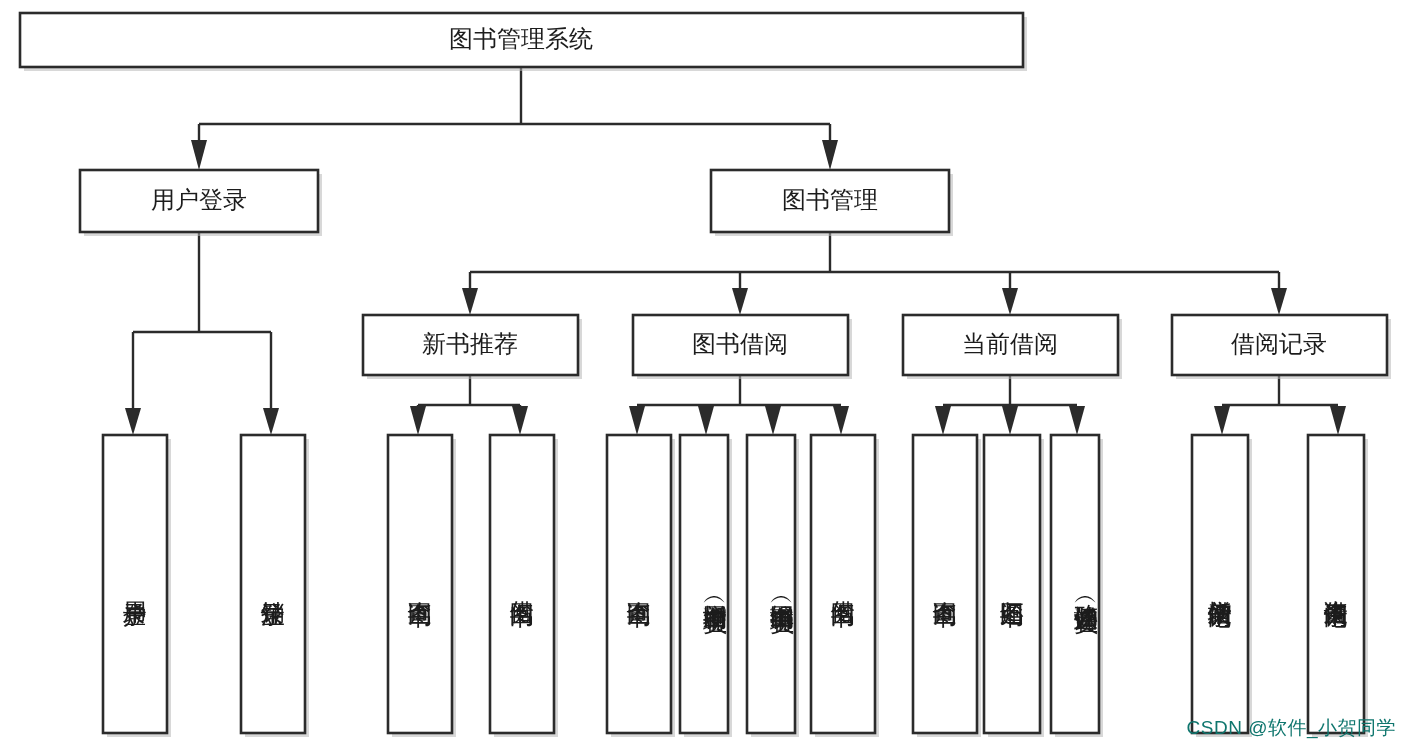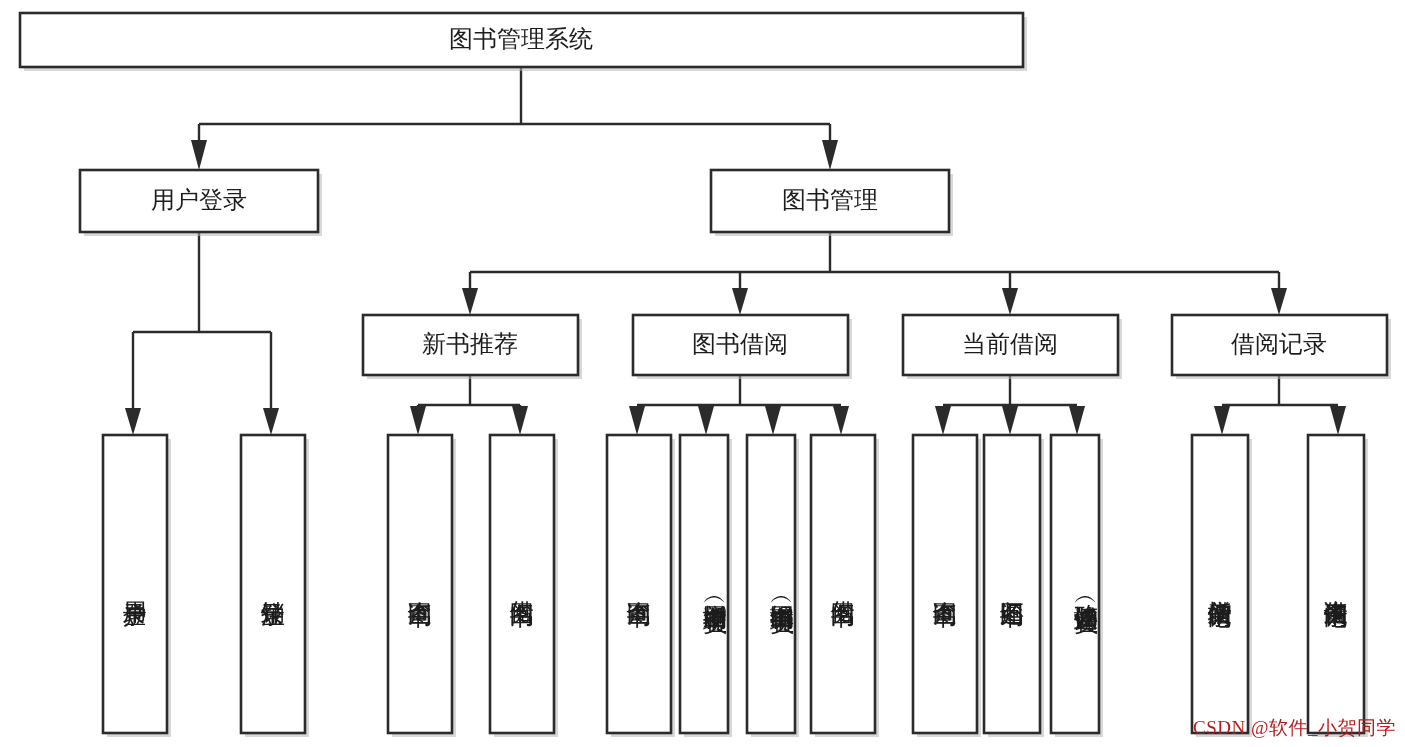--- a/index.html
+++ b/index.html
@@ -65,23 +65,23 @@
     writing-mode: vertical-rl;
     text-orientation: upright;
     letter-spacing: 1px;
     pointer-events: none;
     white-space: nowrap;
   }
   .watermark {
     position: absolute;
     right: 9px;
     bottom: 6px;
-    font-family: Liberation Serif, serif;
+    font-family: Liberation Sans, sans-serif;
     font-size: 19px;
-    color: #b91c1c;
+    color: #0f766e;
     letter-spacing: 0.5px;
     white-space: nowrap;
     pointer-events: none;
   }
 </style>
 </head>
 <body>
 
 <div id="diagram-root">
 

